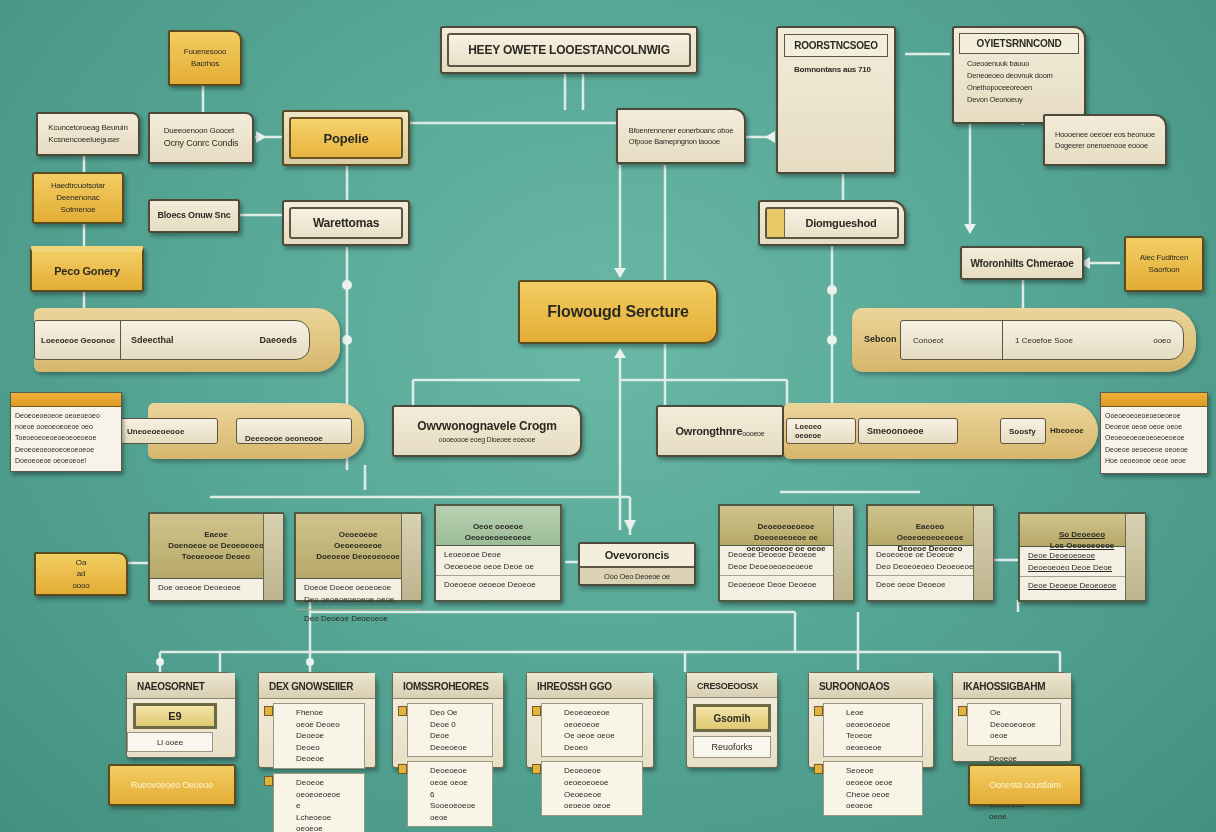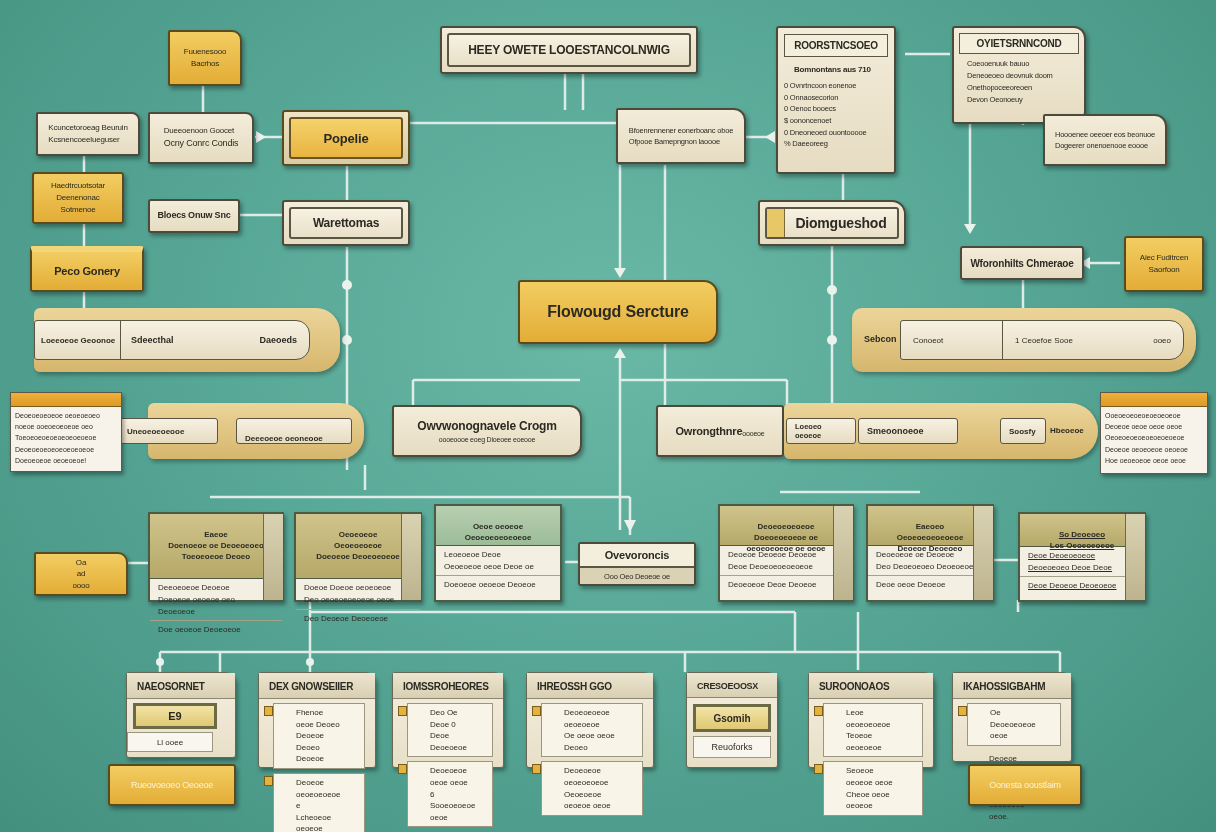--- a/index.html
+++ b/index.html
@@ -240,34 +240,26 @@
     <div>Bfoenrennener eonerboanc oboe</div>
     <div>Ofpooe Bamepngnon laoooe</div>
   </div>
 </div>
 
 <div class="box" style="left:776px;top:26px;width:120px;height:148px;display:block;text-align:left;padding:6px;">
   <div style="border:1.5px solid #5a5643;background:#f4eedc;text-align:center;padding:5px 2px;font-size:10px;">
     <span>ROORSTNCSOEO</span>
   </div>
   <div style="font-size:8px;margin:8px 0 6px 10px;">Bomnontans aus 710</div>
-  <div class="lines" style="font-size:7.5px;font-weight:normal;line-height:1.55;">
-    <div>0 <span>Ovnrtncoon eonenoe</span></div>
-    <div>0 <span>Onnaosecorion</span></div>
-    <div>0 <span>Oenoc booecs</span></div>
-    <div>$ <span>oononcenoet</span></div>
-    <div>0 <span>Dneoneoed ouontooooe</span></div>
-    <div>% <span>Daeeoreeg</span></div>
-  </div>
 </div>
 
 <div class="box" style="left:758px;top:200px;width:148px;height:46px;border-radius:3px 14px 3px 3px;">
   <div class="inner" style="justify-content:flex-start;">
     <span style="width:18px;height:100%;background:#e6c867;border-right:1px solid #7a6a3a;"></span>
-    <span style="font-size:14px;flex:1;">Diomgueshod</span>
+    <span style="font-size:11px;flex:1;">Diomgueshod</span>
   </div>
 </div>
 
 <div class="box" style="left:952px;top:26px;width:134px;height:98px;display:block;text-align:left;padding:5px;border-radius:3px 12px 12px 3px;">
   <div style="border:1.5px solid #5a5643;background:#f4eedc;text-align:center;padding:4px 2px;font-size:10px;">
     <span>OYIETSRNNCOND</span>
   </div>
   <div class="lines" style="font-size:7.5px;font-weight:normal;line-height:1.6;margin-top:4px;margin-left:8px;">
     <div>Coeooenuuk bauuo</div>
     <div>Deneoeoeo deovnuk doom</div>
@@ -373,24 +365,20 @@
   </div>
 </div>
 
 <div class="folder" style="left:148px;top:512px;width:136px;height:90px;">
   <div class="tab-edge"></div>
   <div class="fhead olive">
     <div>Eaeoe</div>
     <div>Doenoeoe oe Deoeoeoeo</div>
     <div>Toeoeoeoe Deoeo</div>
   </div>
-  <div class="frow">
-    <div>Deeoeoeoe Deoeoe</div>
-    <div>Doeoeoe oeoeoe oeo Deoeoeoe</div>
-  </div>
   <div class="frow">Doe oeoeoe Deoeoeoe</div>
 </div>
 
 <div class="folder" style="left:294px;top:512px;width:128px;height:90px;">
   <div class="tab-edge"></div>
   <div class="fhead olive">
     <div>Oeoeoeoe</div>
     <div>Oeoeoeoeoe</div>
     <div>Doeoeoe Deoeoeoeoe</div>
   </div>

